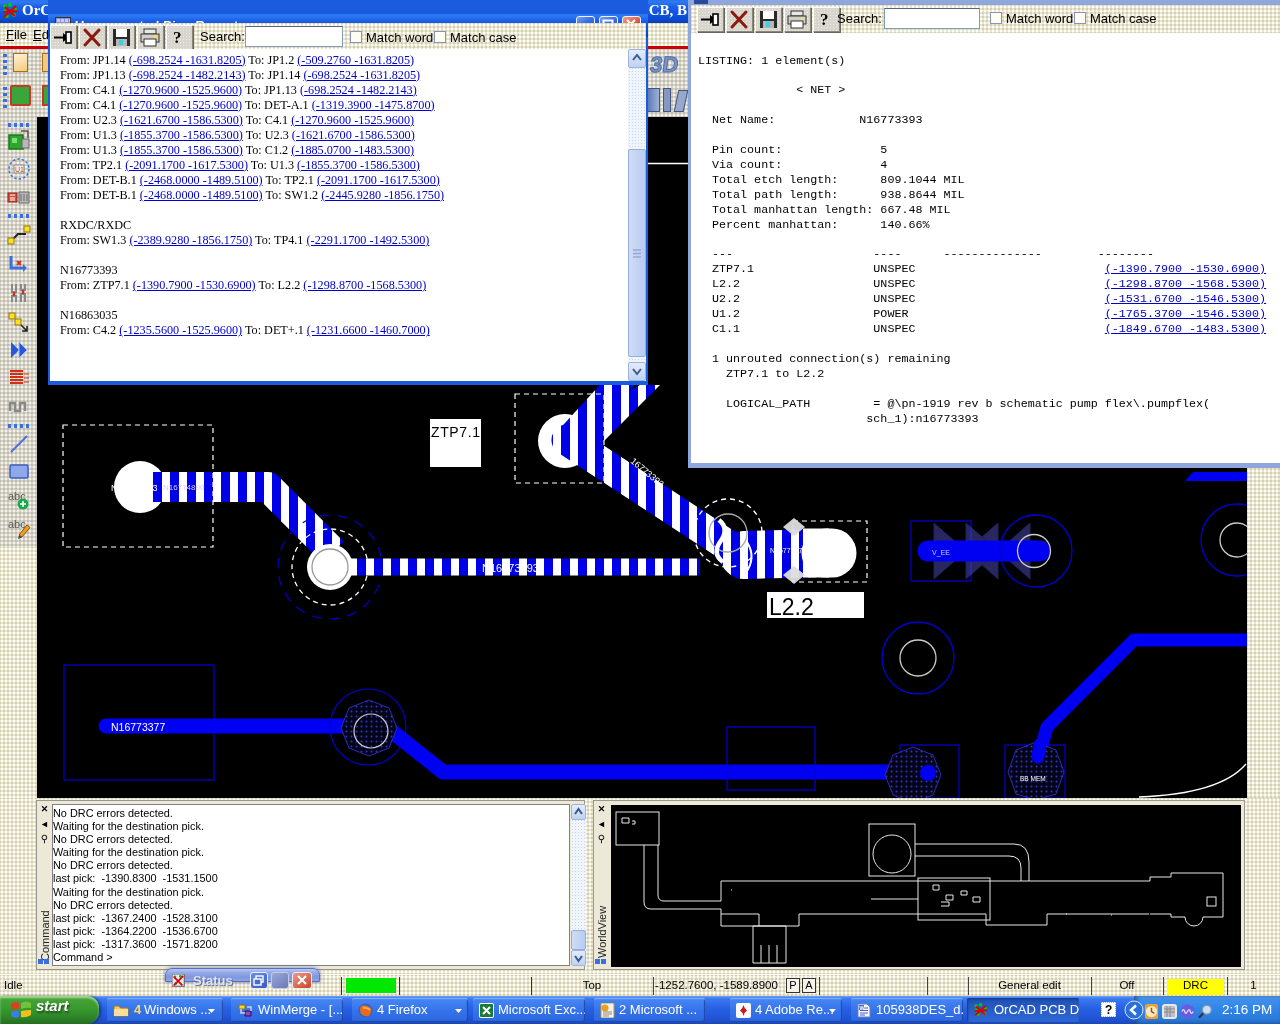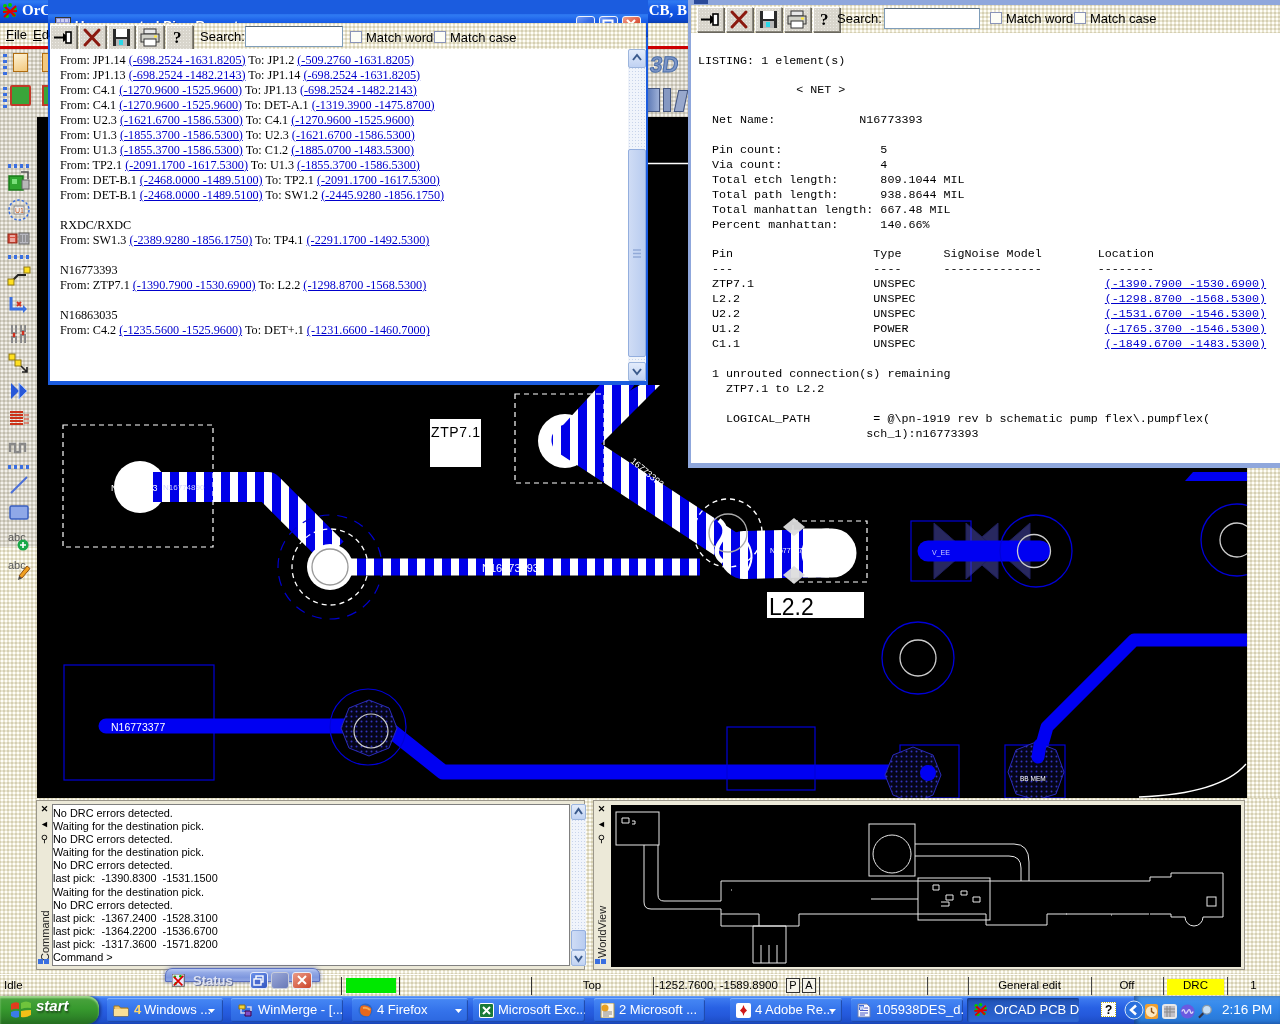--- a/index.html
+++ b/index.html
@@ -51,21 +51,21 @@
 <div class="abs" style="left:10px;top:85px;width:21px;height:21px;background:#3aa53a;border:2px solid #c03a28;border-radius:2px;"></div>
 <div class="abs" style="left:42px;top:85px;width:6px;height:21px;background:#3aa53a;border:2px solid #c03a28;border-right:none;"></div>
 
 <div class="abs" style="left:650px;top:52px;width:30px;height:28px;font-weight:bold;font-size:22px;color:#7d96c8;-webkit-text-stroke:1px #4a6ea8;transform:skewX(-8deg);">3D</div>
 <div class="abs" style="left:646px;top:88px;width:14px;height:24px;background:linear-gradient(90deg,#5a77b4,#9db0d8);border:1px solid #44557e;"></div>
 <div class="abs" style="left:663px;top:88px;width:8px;height:24px;background:#8598c2;border:1px solid #44557e;"></div>
 <div class="abs" style="left:676px;top:90px;width:10px;height:22px;background:#98a8cc;border:1px solid #44557e;transform:skewX(-12deg);"></div>
 
 <div class="abs gray" style="left:0;top:117px;width:37px;height:430px;"></div>
 <div class="abs cream" style="left:0;top:547px;width:37px;height:427px;"></div>
-<div id="lefticons" class="abs" style="left:0;top:117px;width:37px;height:440px;margin-top:41px;">
+<div id="lefticons" class="abs" style="left:0;top:117px;width:37px;height:440px;">
   <div class="abs" style="left:8px;top:6px;width:24px;height:4px;background-image:repeating-linear-gradient(90deg,#3a6fe0 0,#3a6fe0 3px,transparent 3px,transparent 6px);"></div>
   <svg class="abs" style="left:7px;top:12px;" width="24" height="24" viewBox="0 0 24 24">
         <rect x="2" y="6" width="14" height="14" fill="#2fa52f" stroke="#1a7a1a" stroke-width="1.5"></rect>
         <rect x="5" y="9" width="5" height="5" fill="#7adf7a"></rect>
         <path d="M14,2 h7 v7" fill="none" stroke="#555" stroke-width="1.5"></path>
         <rect x="15" y="10" width="7" height="9" fill="#b8b8b8" stroke="#666"></rect>
       </svg>
   <svg class="abs" style="left:7px;top:40px;" width="24" height="24" viewBox="0 0 24 24">
         <circle cx="12" cy="12" r="10" fill="none" stroke="#3a6fe0" stroke-width="1.5" stroke-dasharray="2.5 2"></circle>
         <rect x="7" y="8" width="10" height="8" fill="#eee" stroke="#888"></rect>
@@ -457,21 +457,20 @@
 <div>&nbsp;</div>
 <div>   Net Name:            N16773393</div>
 <div>&nbsp;</div>
 <div>   Pin count:              5</div>
 <div>   Via count:              4</div>
 <div>   Total etch length:      809.1044 MIL</div>
 <div>   Total path length:      938.8644 MIL</div>
 <div>   Total manhattan length: 667.48 MIL</div>
 <div>   Percent manhattan:      140.66%</div>
 <div>&nbsp;</div>
-<div>   Pin                    Type      SigNoise Model        Location</div>
 <div>   ---                    ----      --------------        --------</div>
 <div>   ZTP7.1                 UNSPEC                           <span class="lnk">(-1390.7900 -1530.6900)</span></div>
 <div>   L2.2                   UNSPEC                           <span class="lnk">(-1298.8700 -1568.5300)</span></div>
 <div>   U2.2                   UNSPEC                           <span class="lnk">(-1531.6700 -1546.5300)</span></div>
 <div>   U1.2                   POWER                            <span class="lnk">(-1765.3700 -1546.5300)</span></div>
 <div>   C1.1                   UNSPEC                           <span class="lnk">(-1849.6700 -1483.5300)</span></div>
 <div>&nbsp;</div>
 <div>   1 unrouted connection(s) remaining</div>
 <div>     ZTP7.1 to L2.2</div>
 <div>&nbsp;</div>

